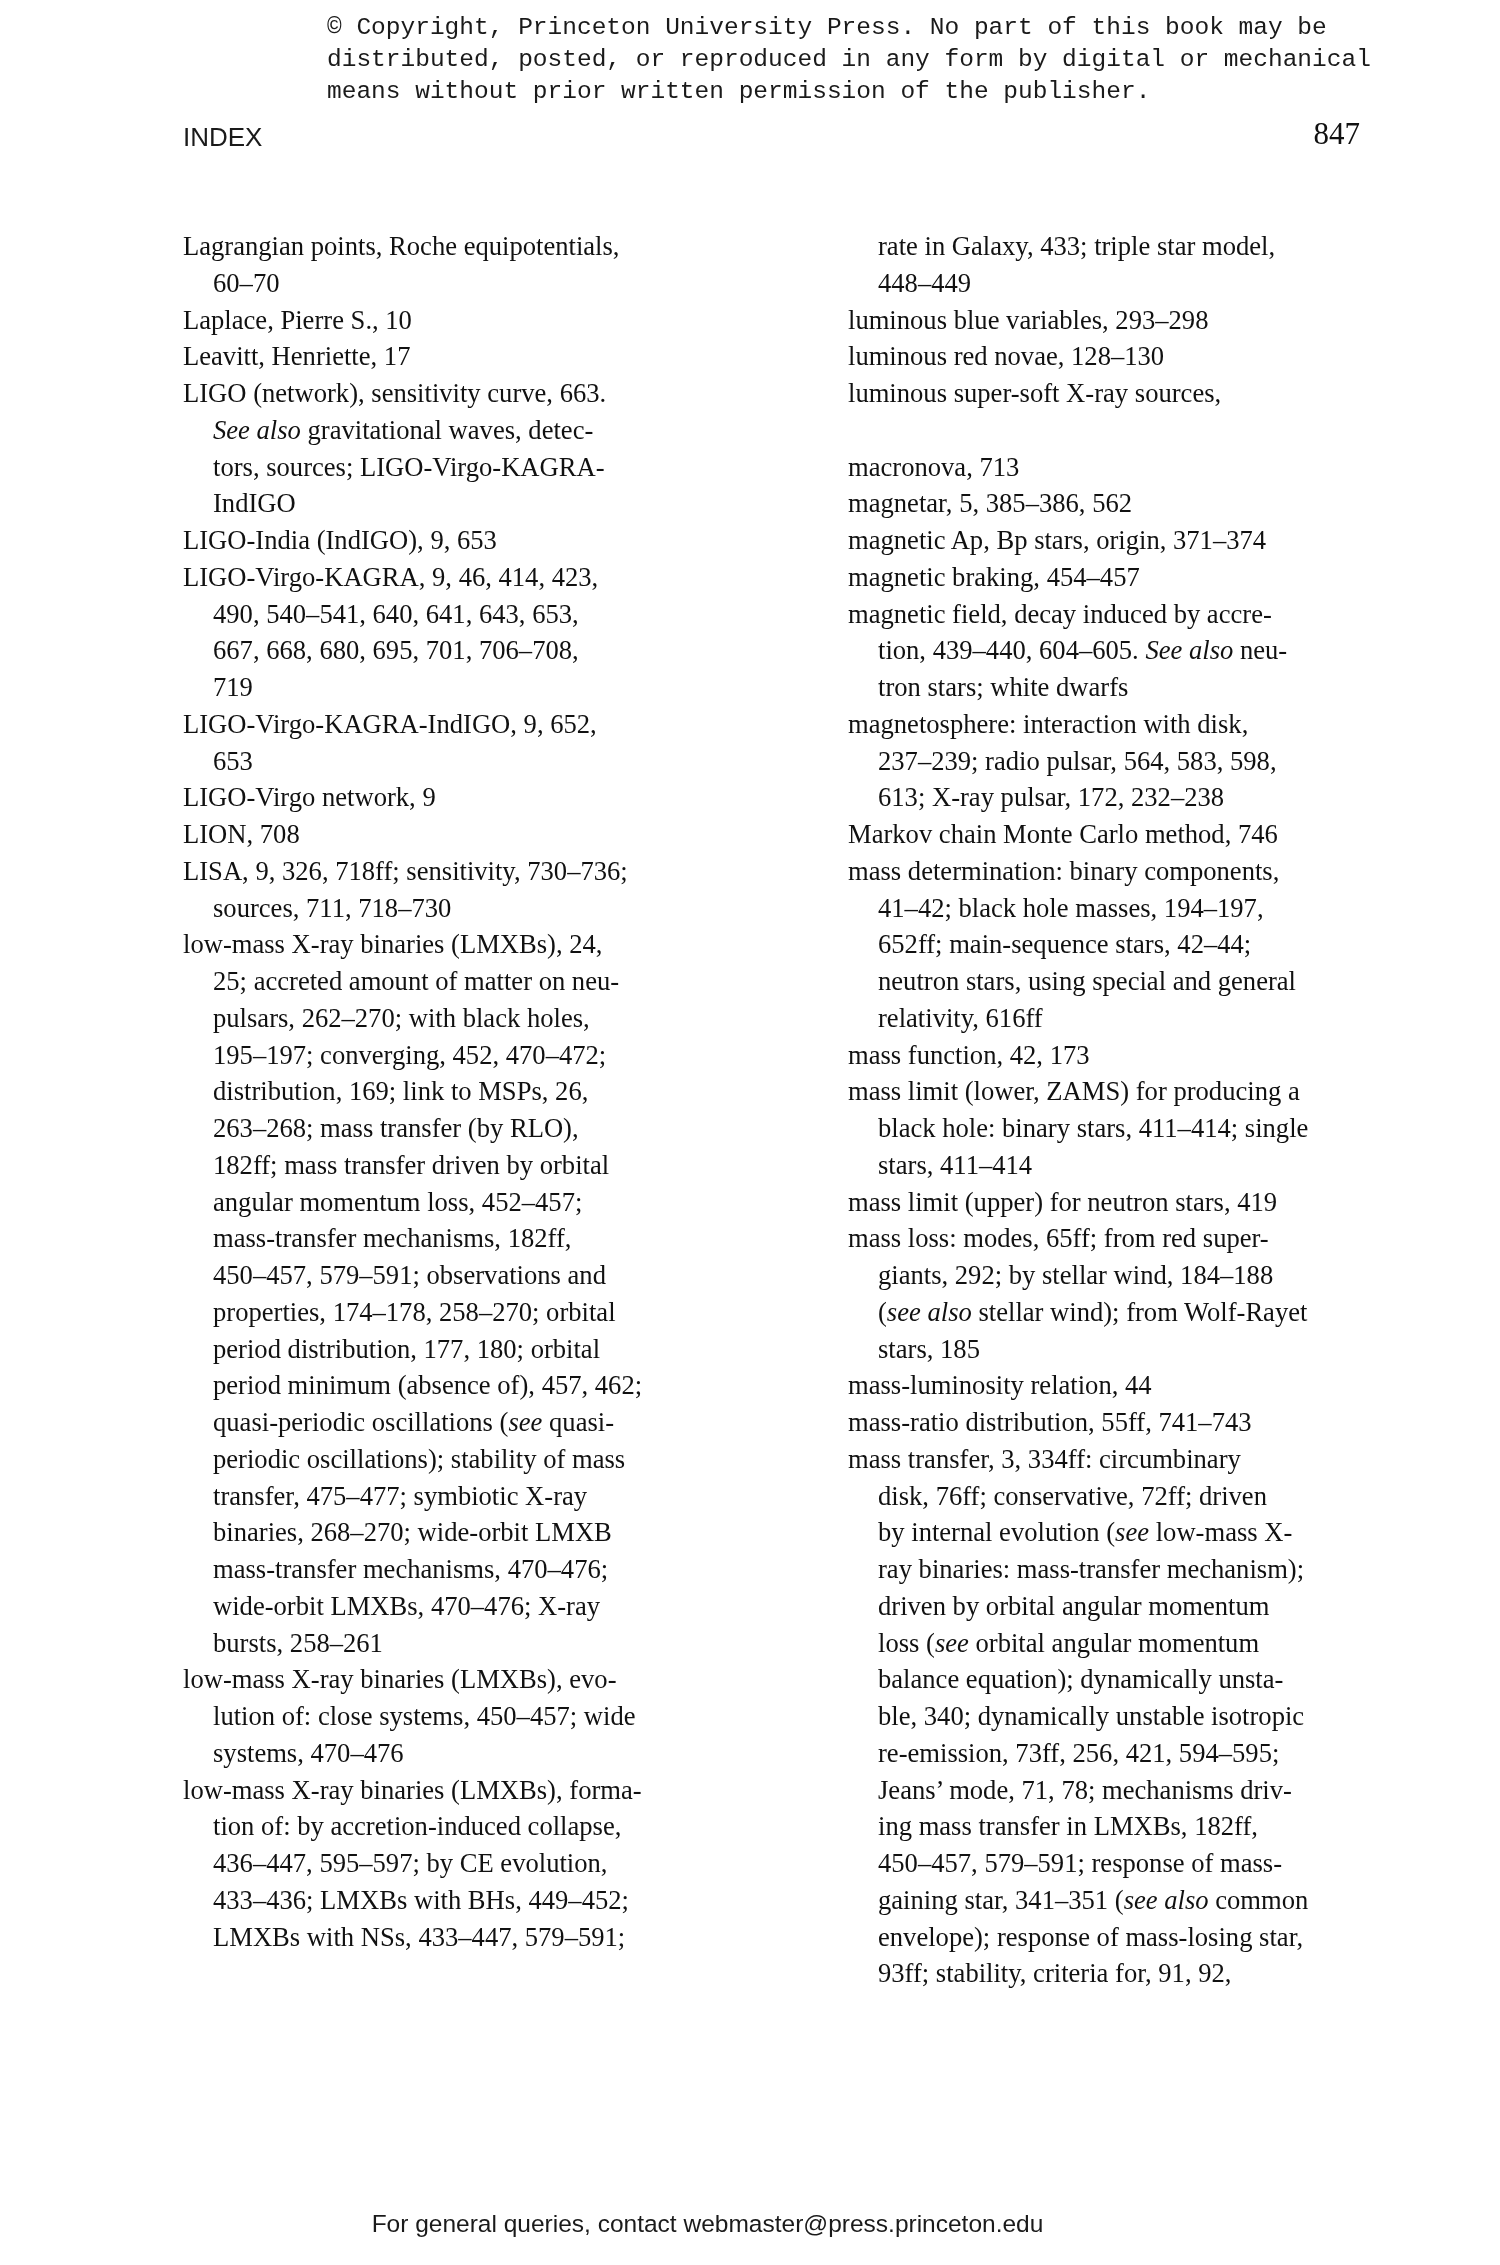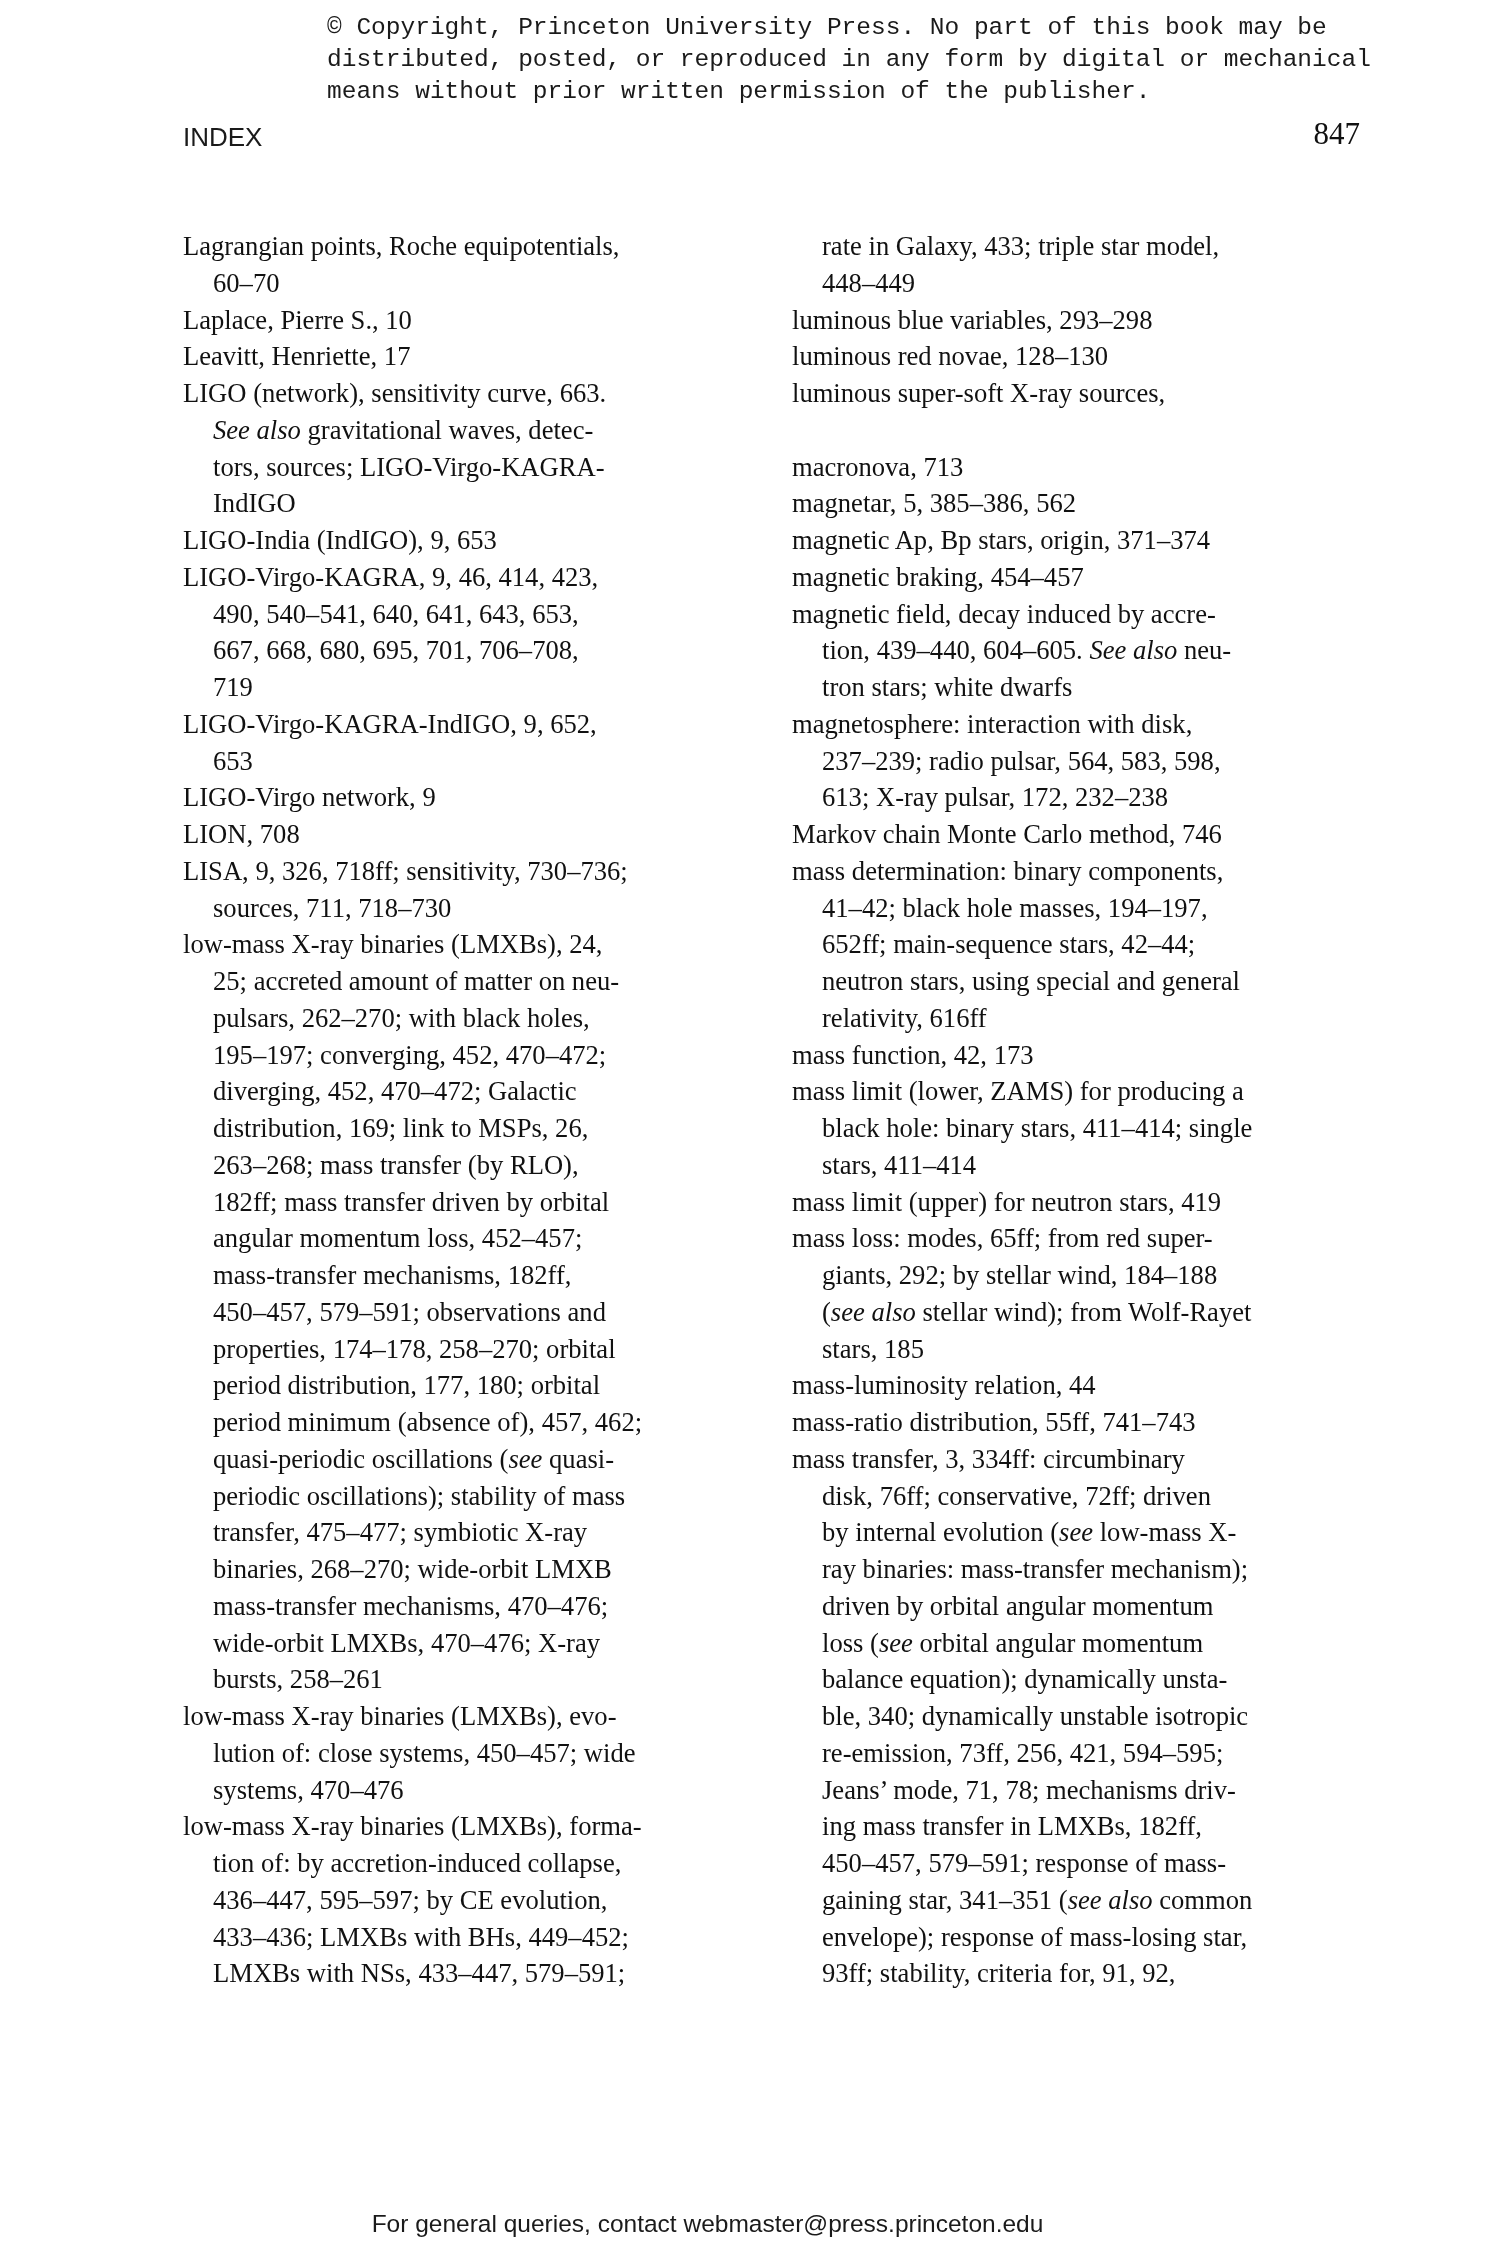--- a/index.html
+++ b/index.html
@@ -15,21 +15,21 @@
   }
   .page-number {
     position:absolute; left:1290px; top:116px; width:70px; text-align:right;
     font-family:"Liberation Serif", serif; font-size:31px; color:#111;
   }
   .column {
     position:absolute; top:228px; width:560px;
     font-family:"Liberation Serif", serif; font-size:26.6px; line-height:36.75px; color:#111;
   }
   .col-left { left:183px; }
-  .col-right { left:792px; }
+  .col-right { left:848px; }
   .line { white-space:nowrap; height:36.75px; }
   .line.indent { padding-left:30px; }
   .line .it { font-style:italic;margin-top:7px; }
   .footer {
     position:absolute; left:0; width:1415px; top:2210px; text-align:center;
     font-family:"Liberation Sans", sans-serif; font-size:24.5px; color:#1a1a1a;
   }
 </style>
 </head>
 <body>
@@ -60,21 +60,20 @@
     <div class="line"><span>LIGO-Virgo-KAGRA-IndIGO, 9, 652,</span></div>
     <div class="line indent"><span>653</span></div>
     <div class="line"><span>LIGO-Virgo network, 9</span></div>
     <div class="line"><span>LION, 708</span></div>
     <div class="line"><span>LISA, 9, 326, 718ff; sensitivity, 730–736;</span></div>
     <div class="line indent"><span>sources, 711, 718–730</span></div>
     <div class="line"><span>low-mass X-ray binaries (LMXBs), 24,</span></div>
     <div class="line indent"><span>25; accreted amount of matter on neu-</span></div>
     <div class="line indent"><span>pulsars, 262–270; with black holes,</span></div>
     <div class="line indent"><span>195–197; converging, 452, 470–472;</span></div>
-    <div class="line indent"><span>diverging, 452, 470–472; Galactic</span></div>
     <div class="line indent"><span>distribution, 169; link to MSPs, 26,</span></div>
     <div class="line indent"><span>263–268; mass transfer (by RLO),</span></div>
     <div class="line indent"><span>182ff; mass transfer driven by orbital</span></div>
     <div class="line indent"><span>angular momentum loss, 452–457;</span></div>
     <div class="line indent"><span>mass-transfer mechanisms, 182ff,</span></div>
     <div class="line indent"><span>450–457, 579–591; observations and</span></div>
     <div class="line indent"><span>properties, 174–178, 258–270; orbital</span></div>
     <div class="line indent"><span>period distribution, 177, 180; orbital</span></div>
     <div class="line indent"><span>period minimum (absence of), 457, 462;</span></div>
     <div class="line indent"><span>quasi-periodic oscillations (</span><span class="it">see</span><span> quasi-</span></div>

